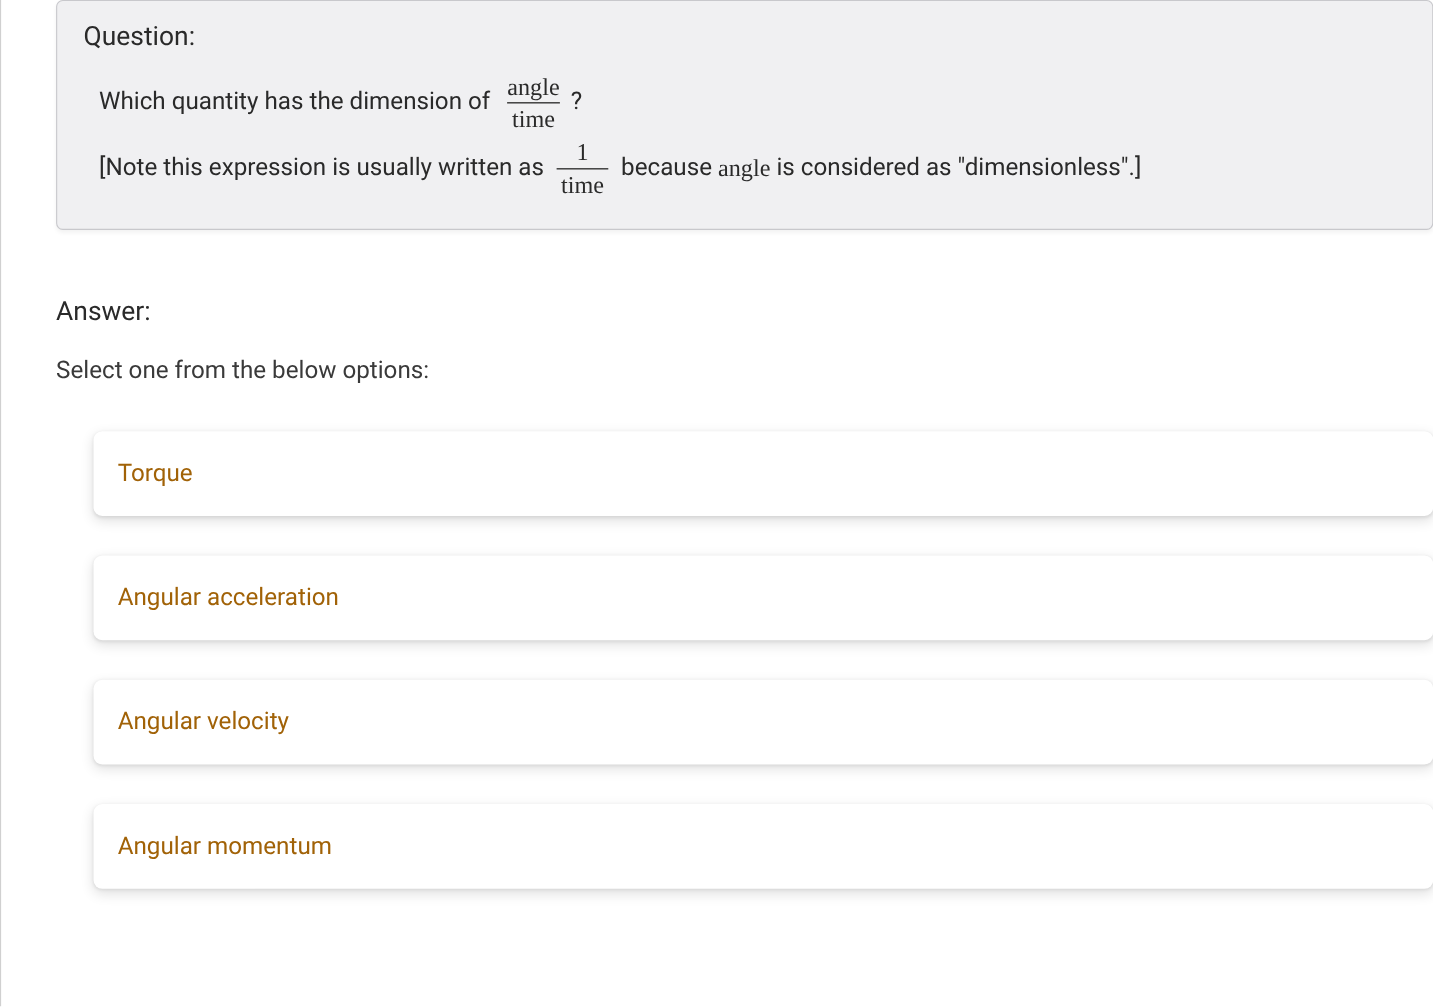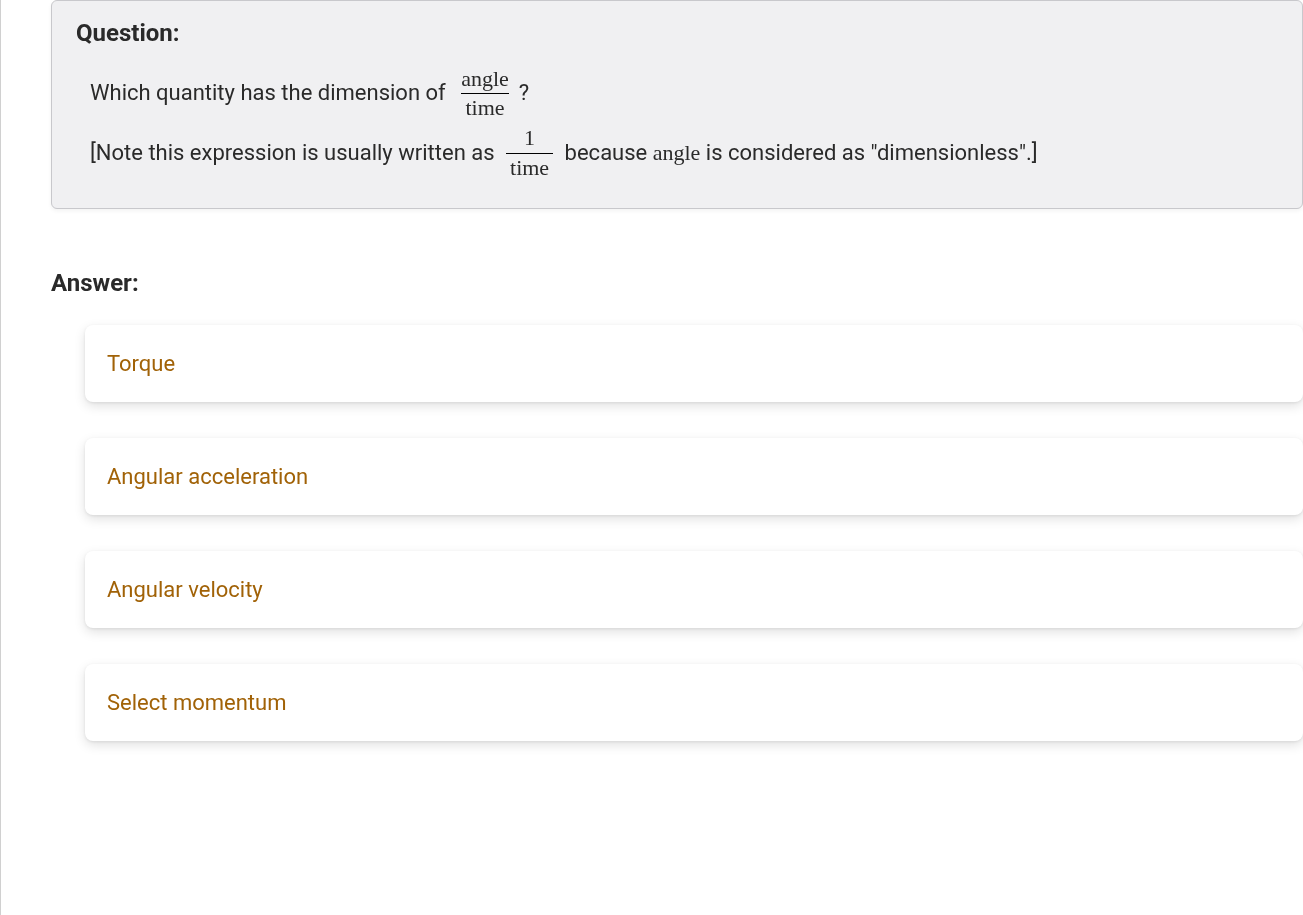--- a/index.html
+++ b/index.html
@@ -20,21 +20,21 @@
     }
     .question-box {
       background: #f0f0f2;
       border: 1px solid #c8c8cc;
       border-radius: 6px;
       margin: 0 0 0 50px;
       padding: 18px 24px 22px 24px;
       box-shadow: 0 2px 4px rgba(0,0,0,0.05);
     }
     .question-label {
-      font-weight: 700;
+      font-weight: 400;
       font-size: 24px;
       color: #2a2a2a;
       margin-bottom: 20px;
     }
     .question-body {
       font-size: 22px;
       color: #2a2a2a;
       line-height: 2.2;
       padding-left: 14px;
     }
@@ -66,21 +66,21 @@
       padding: 2px 4px 0 4px;
     }
     .bold-word {
       font-family: 'Times New Roman', Georgia, serif;
       font-weight: 400;
     }
     .answer-section {
       margin: 60px 0 0 50px;
     }
     .answer-label {
-      font-weight: 700;
+      font-weight: 400;
       font-size: 24px;
       color: #2a2a2a;
       margin-bottom: 28px;
     }
     .answer-instruction {
       font-size: 22px;
       color: #3a3a3a;
       margin-bottom: 42px;
     }
     .options-container {
@@ -122,21 +122,22 @@
         </span>
         <span class="text-segment"> because </span>
         <span class="bold-word">angle</span>
         <span class="text-segment"> is considered as "dimensionless".]</span>
       </div>
     </div>
   </div>
 
   <div class="answer-section">
     <div class="answer-label">Answer:</div>
+    <div class="answer-instruction">Select one from the below options:</div>
     <div class="options-container">
       <div class="option-card">Torque</div>
       <div class="option-card">Angular acceleration</div>
       <div class="option-card">Angular velocity</div>
-      <div class="option-card">Select momentum</div>
+      <div class="option-card">Angular momentum</div>
     </div>
   </div>
 
 </div>
 
 </body></html>

